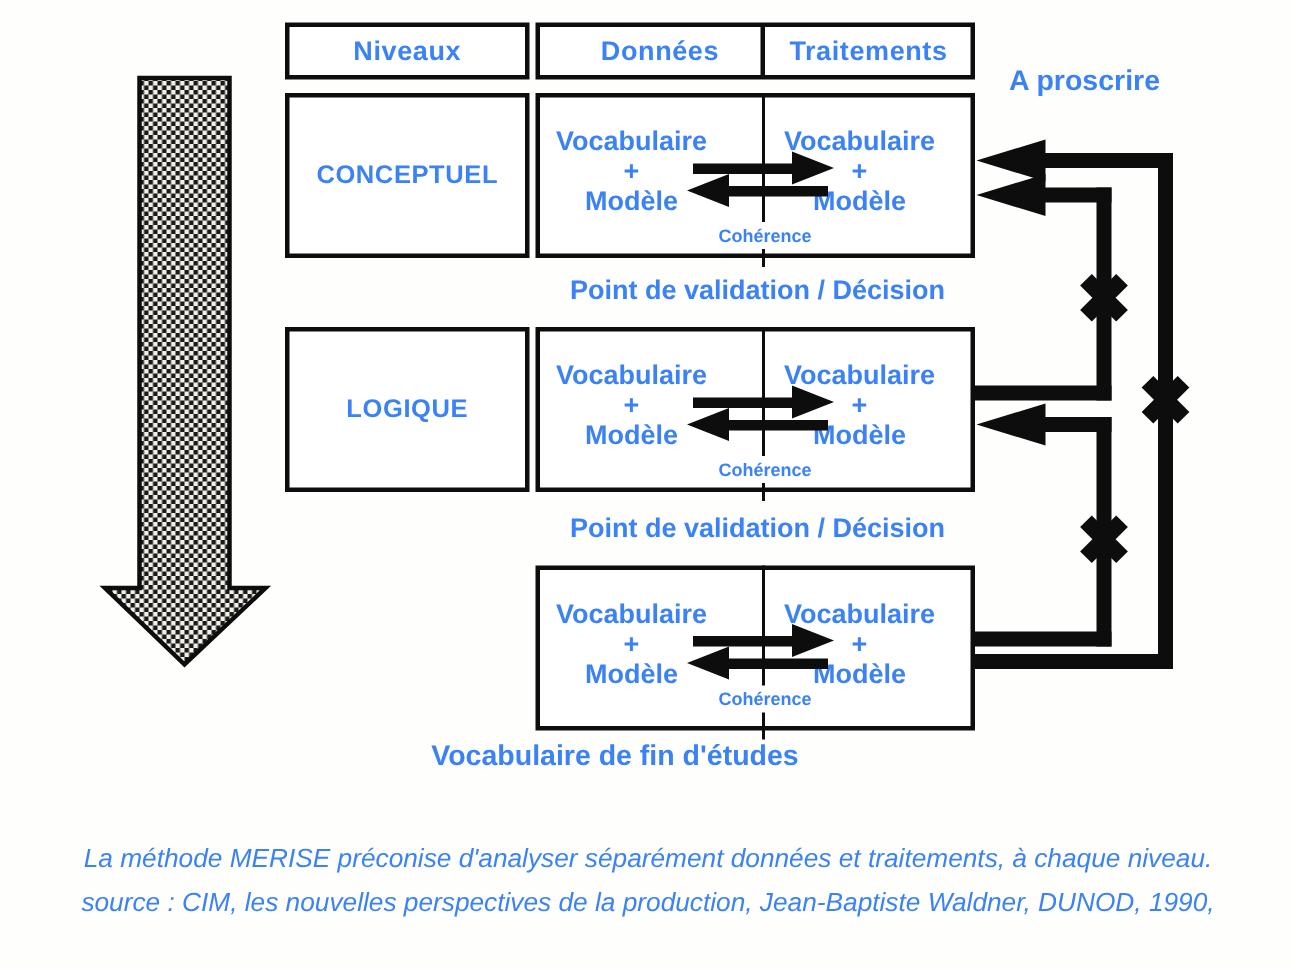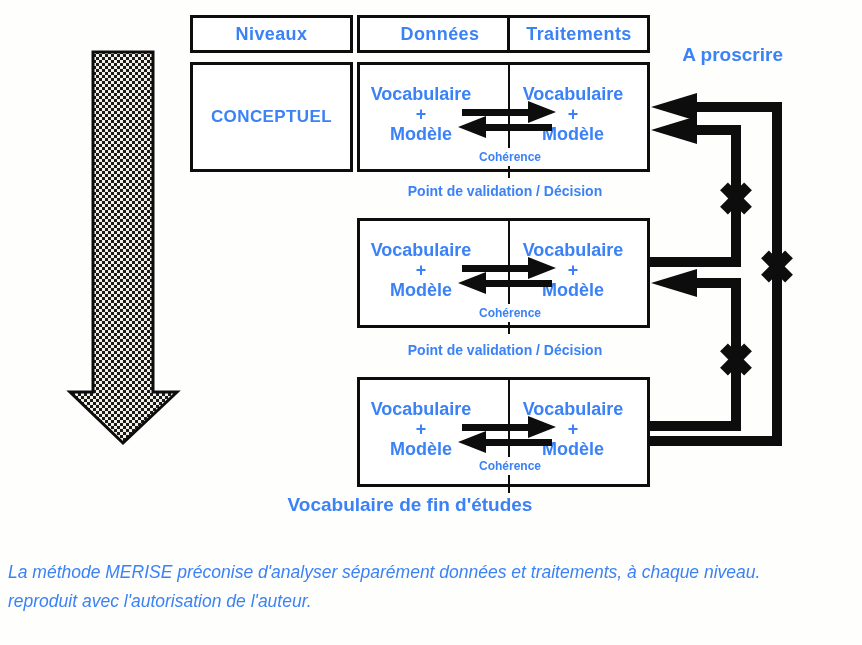--- a/index.html
+++ b/index.html
@@ -19,25 +19,25 @@
   .head-r{position:absolute;width:0;height:0;border-left:28px solid #0d0d0d;
           border-top:11px solid transparent;border-bottom:11px solid transparent;}
   .head-l{position:absolute;width:0;height:0;border-right:28px solid #0d0d0d;
           border-top:11px solid transparent;border-bottom:11px solid transparent;}
   .bighead-l{position:absolute;width:0;height:0;border-right:46px solid #0d0d0d;
           border-top:14px solid transparent;border-bottom:14px solid transparent;}
   .xmark{position:absolute;width:34px;height:34px;}
   .xmark span{position:absolute;left:0;top:11px;width:34px;height:11px;background:#0d0d0d;}
   .xmark span:nth-child(1){transform:rotate(45deg);}
   .xmark span:nth-child(2){transform:rotate(-45deg);}
-  .note{position:absolute;font-weight:bold;font-size:14px;text-align:center;}
+  .note{position:absolute;font-weight:bold;font-size:18px;text-align:center;}
   .enrich{position:absolute;left:34px;top:167px;width:168px;background:#fefefc;
           text-align:center;font-weight:bold;font-size:17px;line-height:18px;}
   .caption{position:absolute;left:8px;top:558px;width:848px;font-style:italic;
-           font-size:17.5px;line-height:29px;font-weight:500;}
+           font-size:17.5px;line-height:29px;font-weight:500;text-align:center;}
 </style>
 </head>
 <body>
 
 <div class="stage">
 
   <div class="box cell-label hdr" style="left:190px;top:15px;width:163px;height:38px;">Niveaux</div>
   <div class="box" style="left:357px;top:15px;width:293px;height:38px;"></div>
   <div class="cell-label hdr" style="position:absolute;left:360px;top:15px;width:160px;height:38px;">Données</div>
   <div class="cell-label hdr" style="position:absolute;left:510px;top:15px;width:138px;height:38px;">Traitements</div>
@@ -53,20 +53,21 @@
 +
 Modèle</div>
   <div class="shaft" style="left:462px;top:109px;width:66px;"></div>
   <div class="head-r" style="left:528px;top:101px;"></div>
   <div class="head-l" style="left:458px;top:116px;"></div>
   <div class="shaft" style="left:486px;top:124px;width:66px;"></div>
   <div class="coherence" style="left:458px;top:148px;">Cohérence</div>
 
   <div class="note" style="left:355px;top:183px;width:300px;">Point de validation / Décision</div>
 
+  <div class="box cell-label" style="left:190px;top:218px;width:163px;height:110px;">LOGIQUE</div>
   <div class="box" style="left:357px;top:218px;width:293px;height:110px;"></div>
   <div class="vline" style="left:508px;top:218px;width:2px;height:116px;"></div>
   <div class="vstack" style="left:355px;top:240px;">Vocabulaire
 +
 Modèle</div>
   <div class="vstack" style="left:507px;top:240px;">Vocabulaire
 +
 Modèle</div>
   <div class="shaft" style="left:462px;top:265px;width:66px;"></div>
   <div class="head-r" style="left:528px;top:257px;"></div>
@@ -96,21 +97,21 @@
     <defs>
       <pattern id="check" width="6" height="6" patternUnits="userSpaceOnUse">
         <rect width="6" height="6" fill="#f2efe6"></rect>
         <rect x="0" y="0" width="3" height="3" fill="#1a1a1a"></rect>
         <rect x="3" y="3" width="3" height="3" fill="#1a1a1a"></rect>
       </pattern>
     </defs>
     <polygon points="30,4 90,4 90,344 114,344 60,395 7,344 30,344" fill="url(#check)" stroke="#0d0d0d" stroke-width="3"></polygon>
   </svg>
 
-  <div class="note" style="left:663px;top:44px;width:120px;text-align:right;font-size:19px;">A proscrire</div>
+  <div class="note" style="left:663px;top:44px;width:120px;text-align:center;font-size:19px;">A proscrire</div>
 
   <div class="bighead-l" style="left:651px;top:93px;"></div>
   <div class="hline" style="left:692px;top:102px;width:90px;height:10px;"></div>
 
   <div class="bighead-l" style="left:651px;top:116px;"></div>
   <div class="hline" style="left:692px;top:125px;width:49px;height:10px;"></div>
 
   <div class="hline" style="left:650px;top:257px;width:91px;height:10px;"></div>
 
   <div class="bighead-l" style="left:651px;top:269px;"></div>
@@ -131,16 +132,16 @@
       <span></span>
       <span></span>
     </div>
   <div class="xmark" style="left:719px;top:343px;">
       <span></span>
       <span></span>
     </div>
 
   <div class="caption">
     <div>La méthode MERISE préconise d'analyser séparément données et traitements, à chaque niveau.</div>
-    <div>reproduit avec l'autorisation de l'auteur.</div>
+    <div>source : CIM, les nouvelles perspectives de la production, Jean-Baptiste Waldner, DUNOD, 1990,</div>
   </div>
 
 </div>
 
 </body></html>

